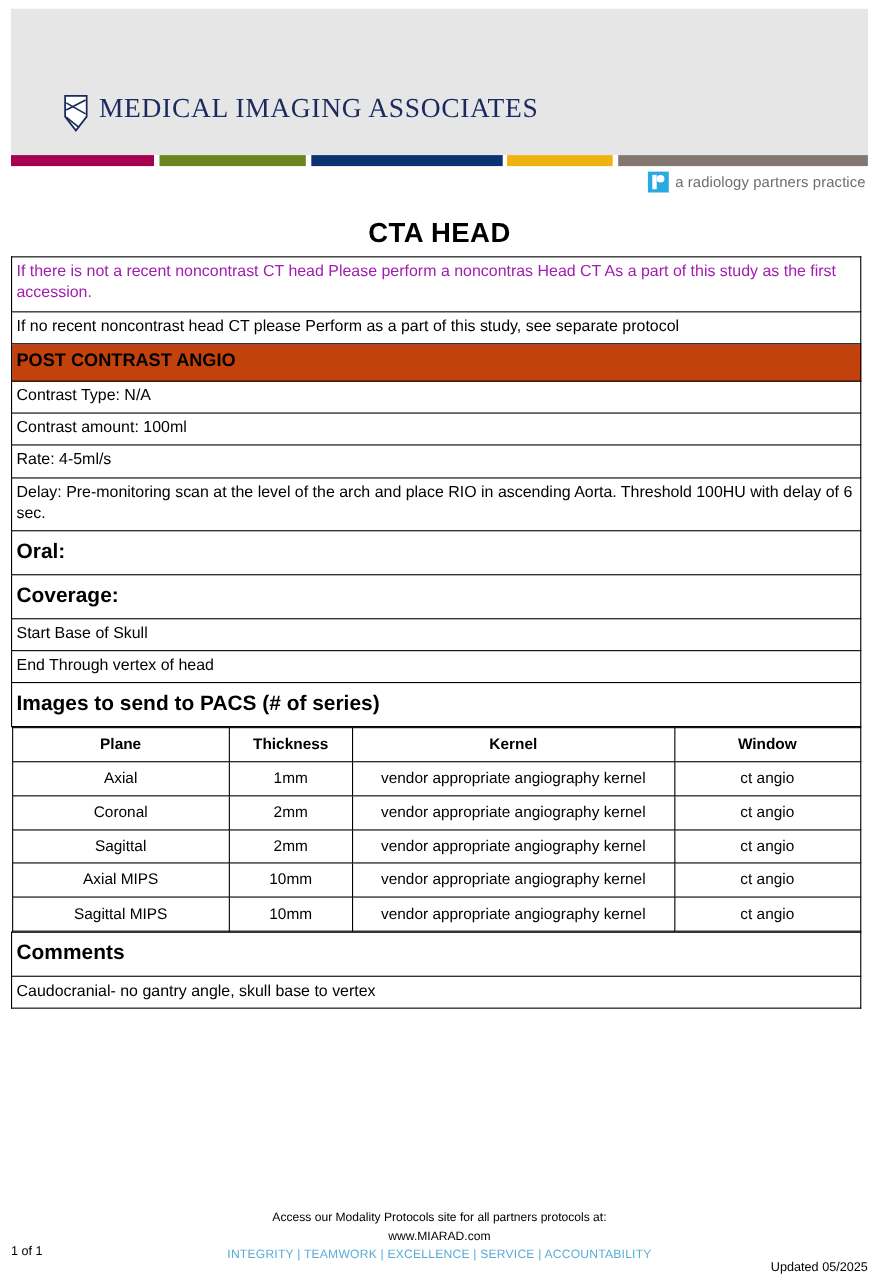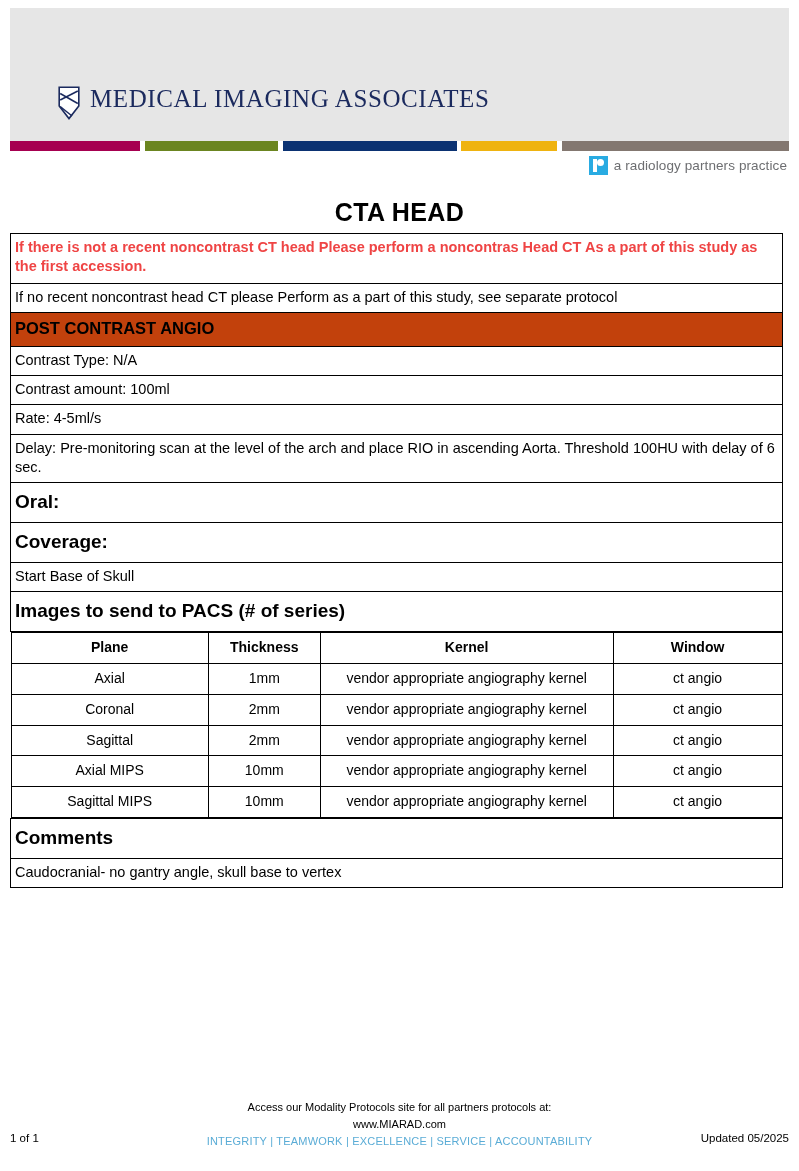--- a/index.html
+++ b/index.html
@@ -120,22 +120,22 @@
     table-layout: fixed;
   }
   .proto td {
     border: 1.4px solid #000000;
     padding: 4px 4px 5px 4px;
     font-size: 14.5px;
     line-height: 1.32;
     vertical-align: middle;
   }
   td.warn {
-    color: #ef4444;
-    font-weight: bold;
+    color: #a21caf;
+    font-weight: normal;
     padding-bottom: 7px;
   }
   td.note { font-weight: normal; }
   td.band {
     background: #c2410c;
     font-weight: bold;
     font-size: 16.5px;
     padding-top: 5px;
     padding-bottom: 6px;
   }
@@ -192,21 +192,21 @@
   }
   .f-page {
     position: absolute;
     left: 10px;
     top: 33px;
     font-size: 11.5px;
   }
   .f-updated {
     position: absolute;
     right: 10px;
-    top: 33px;
+    top: 47px;
     font-size: 11.5px;
   }
 </style>
 </head>
 <body>
 
 <div class="letterhead">
   <div class="logo-row">
     <svg class="shield-icon" viewBox="0 0 22 34">
       <path d="M1.2 1.2 H20.8 V20 L11 32.6 L1.2 20 Z" fill="#ffffff" stroke="#1b2a5e" stroke-width="1.6"></path>
@@ -259,20 +259,23 @@
     <tr>
       <td class="big"><span>Oral:</span></td>
     </tr>
     <tr>
       <td class="big"><span>Coverage:</span></td>
     </tr>
     <tr>
       <td>Start Base of Skull</td>
     </tr>
     <tr>
+      <td>End Through vertex of head</td>
+    </tr>
+    <tr>
       <td class="big">Images to send to PACS (# of series)</td>
     </tr>
     <tr>
       <td class="pacs-wrap">
         <table class="pacs">
           <colgroup>
             <col class="col-plane">
               <col class="col-thick">
               <col class="col-kernel">
               <col class="col-window">

